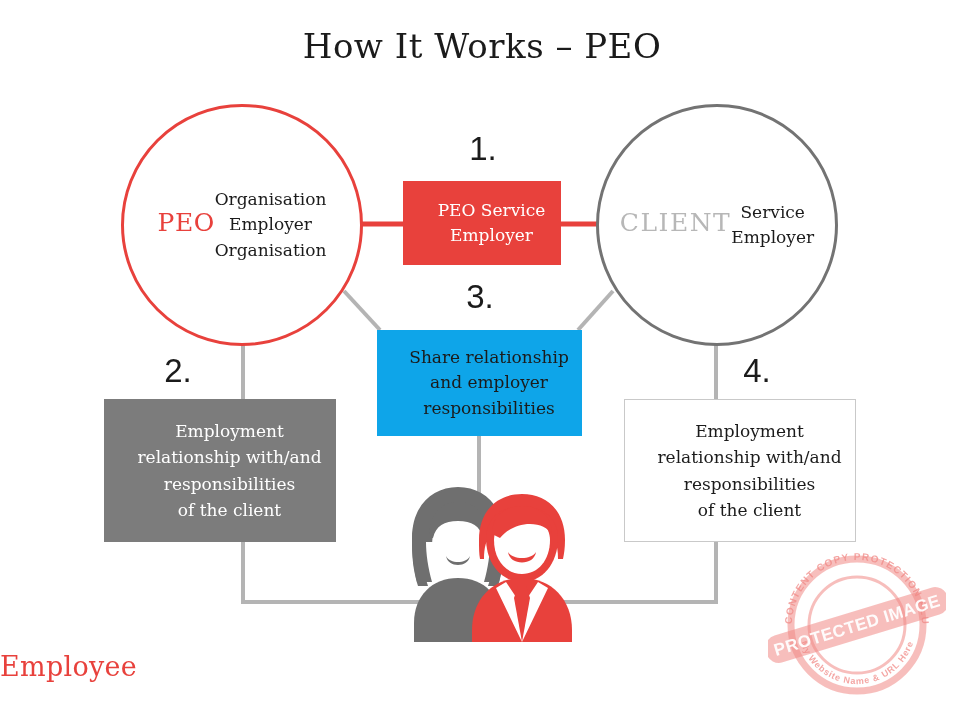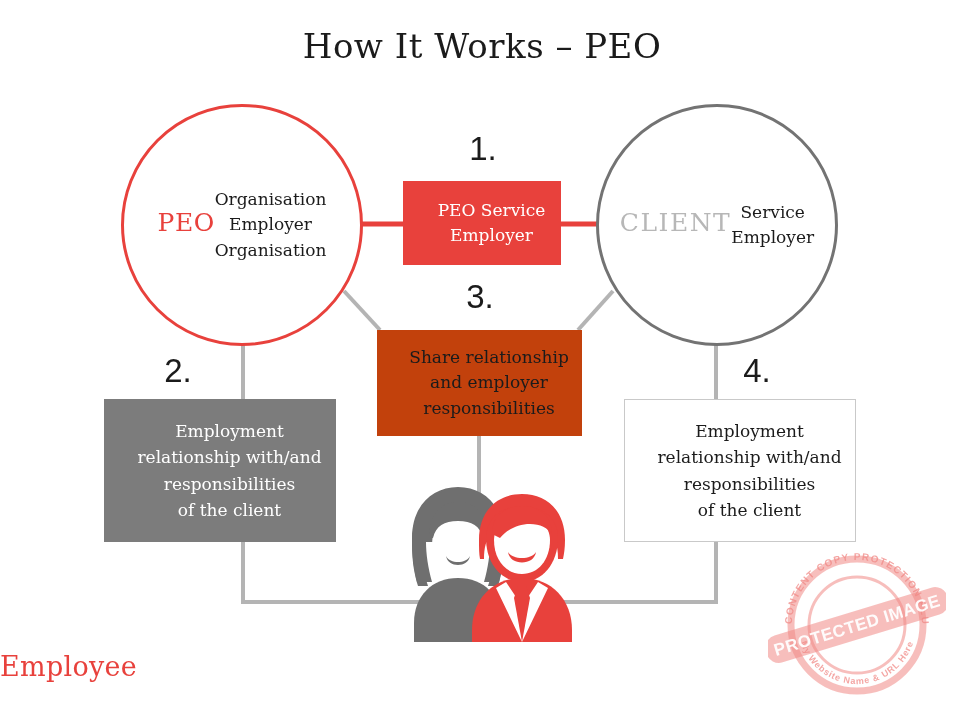--- a/index.html
+++ b/index.html
@@ -97,21 +97,21 @@
     background: #e8413c;
     color: #ffffff;
     font-size: 17px;
     line-height: 1.45;
   }
   #share-box {
     left: 377px;
     top: 330px;
     width: 205px;
     height: 106px;
-    background: #c2410c;
+    background: #0ea5e9;
     color: #1b1b1b;
     font-size: 17px;
     line-height: 1.5;
   }
   #left-box {
     left: 104px;
     top: 399px;
     width: 232px;
     height: 143px;
     background: #7c7c7c;

